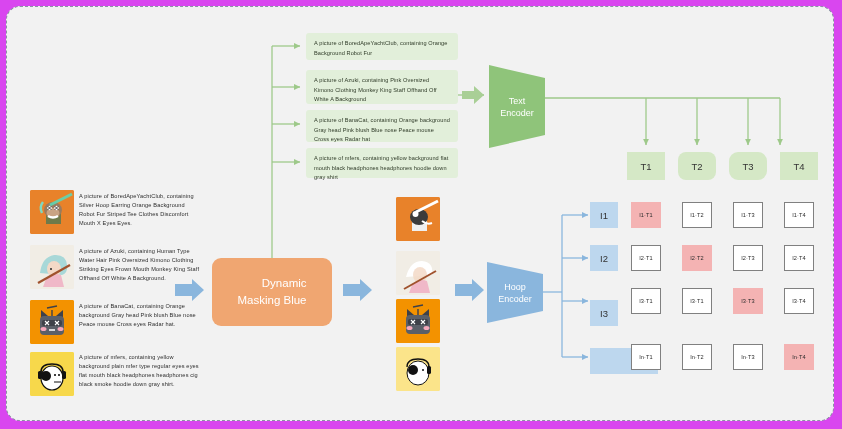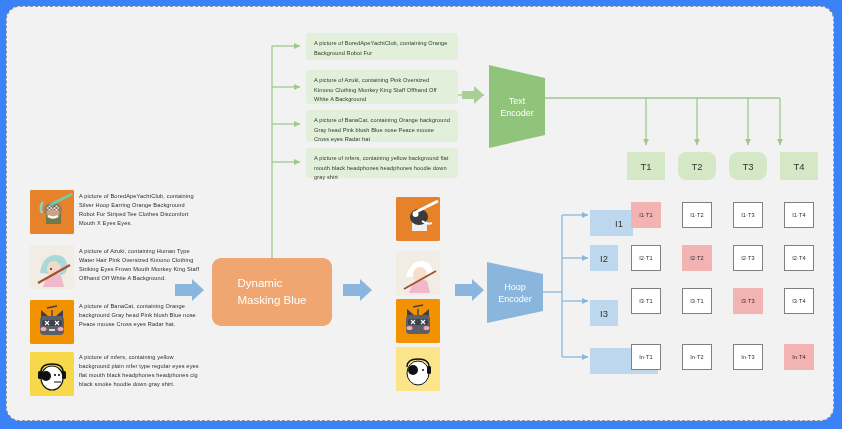--- a/index.html
+++ b/index.html
@@ -7,21 +7,21 @@
     padding: 0;
     background: #ffffff;
   }
   body {
     font-family: "Liberation Sans", sans-serif;
   }
   #canvas {
     position: relative;
     width: 842px;
     height: 429px;
-    background: #3b82f6;
+    background: #d946ef;
     overflow: hidden;
   }
   #frame {
     position: absolute;
     left: 6px;
     top: 6px;
     width: 828px;
     height: 415px;
     box-sizing: border-box;
     border: 1.4px dashed #8b93a5;
@@ -81,21 +81,21 @@
     background: #f0a671;
     border-radius: 9px;
     display: flex;
     align-items: center;
     justify-content: center;
   }
   #dmu-label {
     color: #ffffff;
     font-size: 11.5px;
     line-height: 1.45;
-    text-align: left;
+    text-align: right;
   }
 
   
   .tbox {
     position: absolute;
     width: 38px;
     height: 28px;
     background: #d5e8c6;
     display: flex;
     align-items: center;
@@ -326,21 +326,21 @@
       <path d="M11,20 Q11,12 22,12 Q33,12 33,20" stroke="#111" stroke-width="1.3" fill="none"></path>
       <rect x="31" y="19" width="4" height="8" rx="1.6" fill="#111"></rect>
     </svg>
   </div>
 
   <div class="tbox" style="left:627px; top:152px;">T1</div>
   <div class="tbox" style="left:678px; top:152px;border-radius:8px;">T2</div>
   <div class="tbox" style="left:729px; top:152px;border-radius:9px;">T3</div>
   <div class="tbox" style="left:780px; top:152px;">T4</div>
 
-  <div class="ibox" style="left:590px; top:210px;padding-left:15px;">I1</div>
+  <div class="ibox" style="left:590px; top:202px;">I1</div>
   <div class="ibox" style="left:590px; top:245px;">I2</div>
   <div class="ibox" style="left:590px; top:300px;">I3</div>
   <div class="ibox" style="left:590px; top:348px;padding-left:40px;">I4</div>
 
   <div class="cell diag" style="left:631px; top:202px;">I1·T1</div>
   <div class="cell plain" style="left:682px; top:202px;">I1·T2</div>
   <div class="cell plain" style="left:733px; top:202px;">I1·T3</div>
   <div class="cell plain" style="left:784px; top:202px;">I1·T4</div>
 
   <div class="cell plain" style="left:631px; top:245px;">I2·T1</div>

